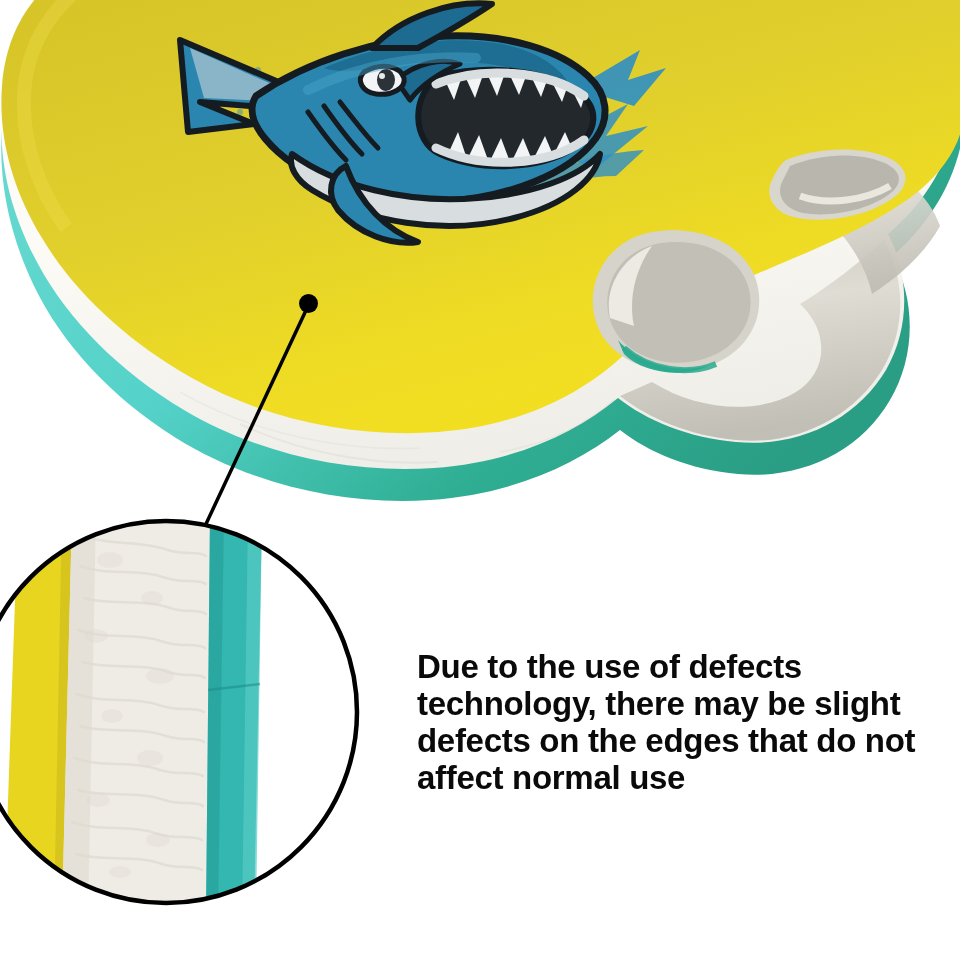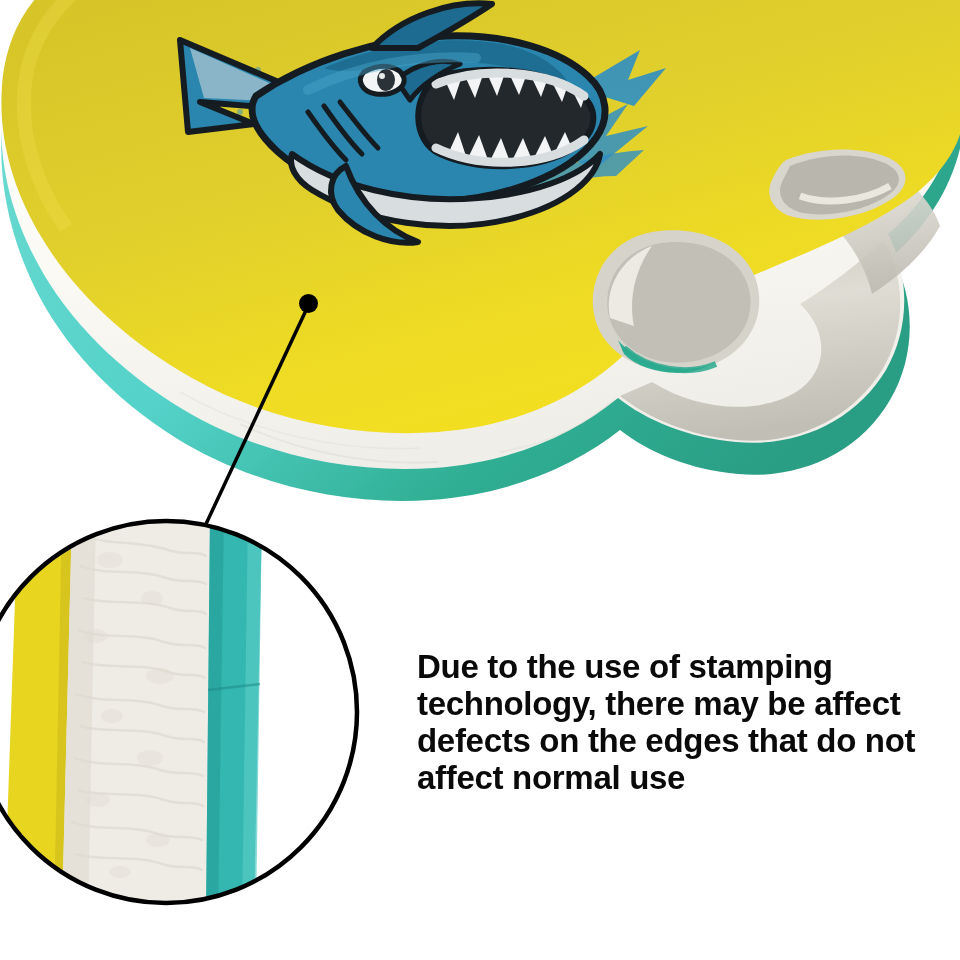--- a/index.html
+++ b/index.html
@@ -304,15 +304,15 @@
         <path d="M 248 515 L 262 515 L 256 915 L 242 915 Z" fill="#57cbc4" opacity="0.7"></path>
 
         <path d="M 208 690 L 260 684" stroke="#1d8b86" stroke-width="2.5" fill="none" opacity="0.55"></path>
       </g>
       <circle cx="166" cy="712" r="191" fill="none" stroke="#000000" stroke-width="4.5"></circle>
     </g>
   </svg>
 
   <div id="dot"></div>
 
-  <div id="notice">Due to the use of stamping technology, there may be affect defects on the edges that do not affect normal use</div>
+  <div id="notice">Due to the use of defects technology, there may be slight defects on the edges that do not affect normal use</div>
 
 </div>
 
 </body></html>

